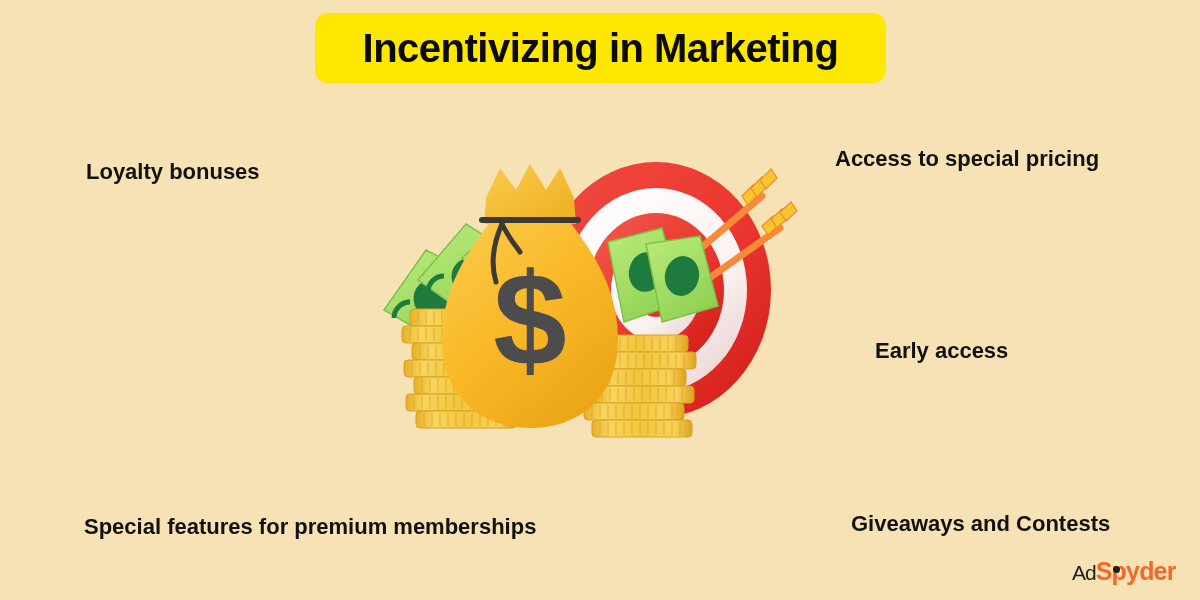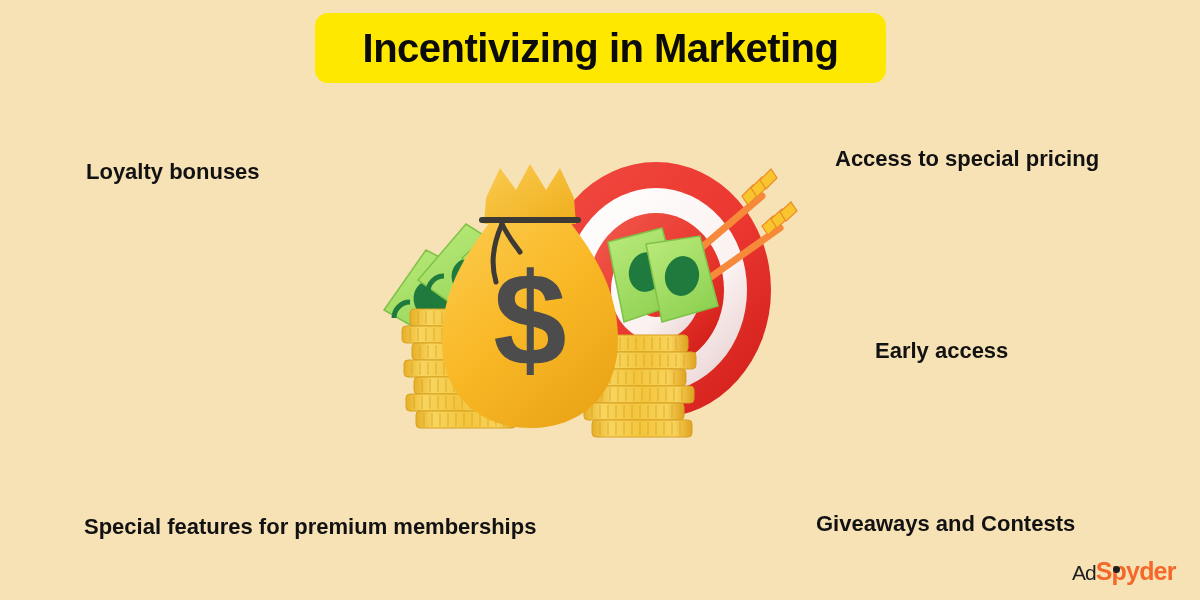--- a/index.html
+++ b/index.html
@@ -54,21 +54,21 @@
     line-height: 1;
   }
   .left-col  { text-align: left; }
   .right-col { text-align: left; }
 
   #benefit-loyalty   { left: 86px;  top: 161px; }
   #benefit-referral  { left: 86px;  top: 338px; }
   #benefit-premium   { left: 84px;  top: 516px; }
   #benefit-pricing   { left: 835px; top: 148px; }
   #benefit-early     { left: 875px; top: 340px; }
-  #benefit-giveaways { left: 816px; top: 513px; }
+  #benefit-giveaways { left: 851px; top: 513px; }
 
   
   #illustration {
     position: absolute;
     left: 370px;
     top: 150px;
     width: 440px;
     height: 290px;
   }
   #illustration svg { display: block; width: 440px; height: 290px; }

